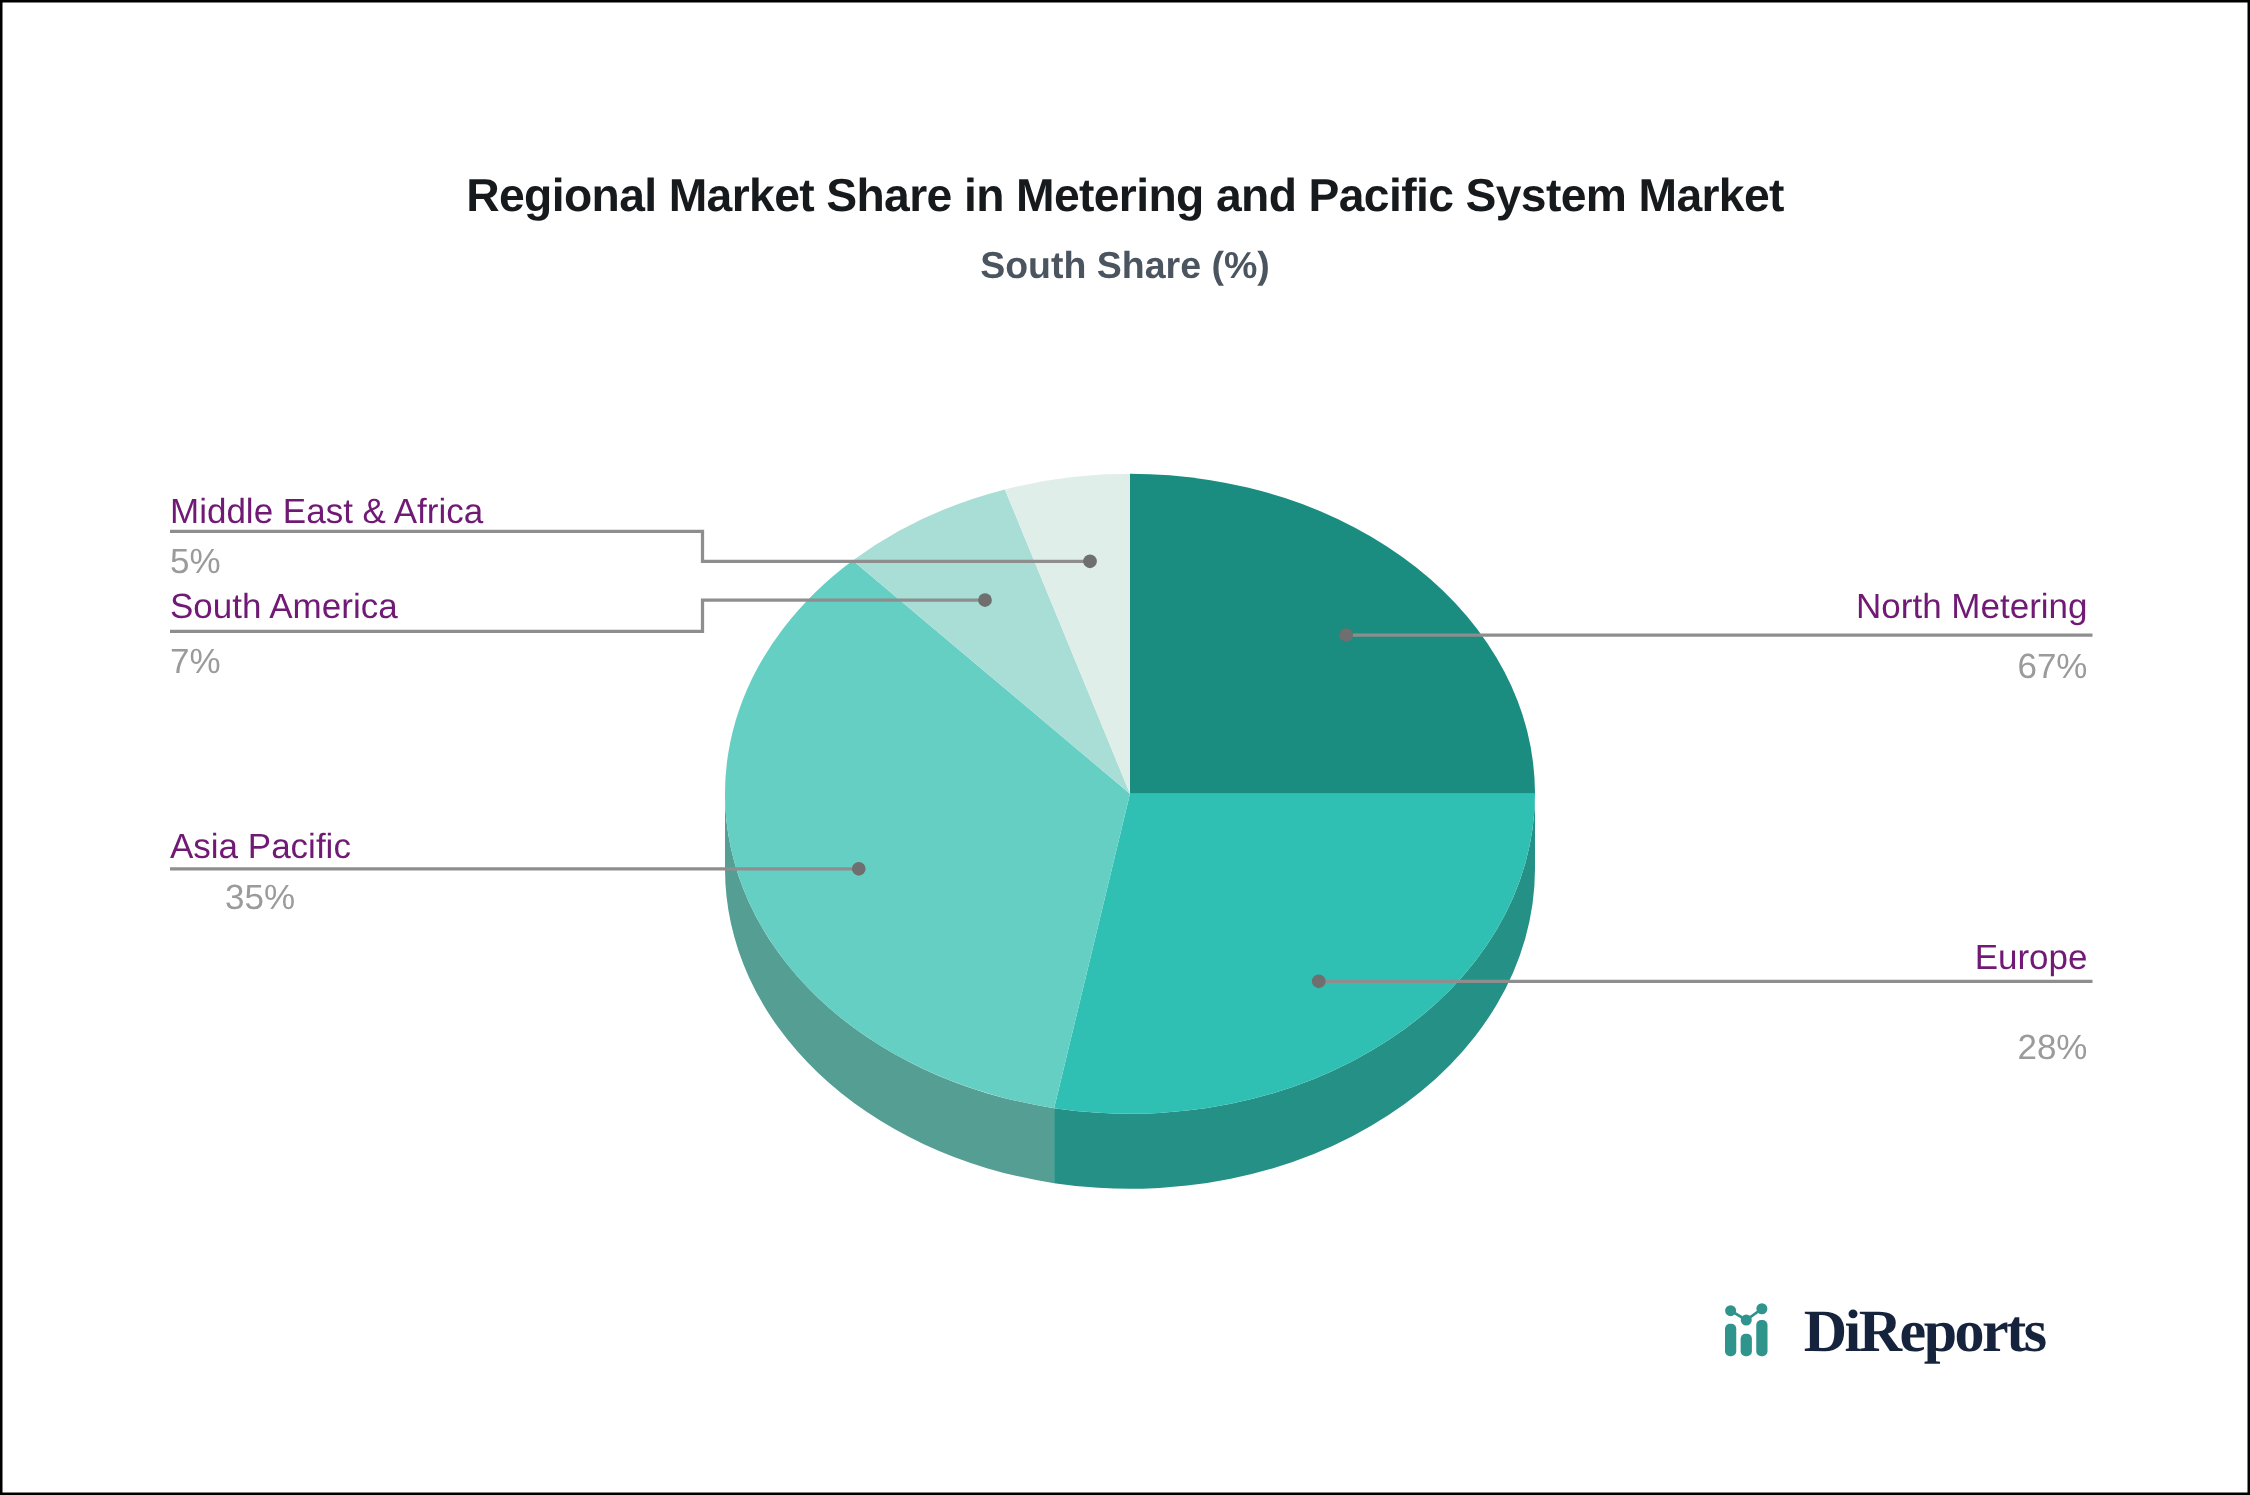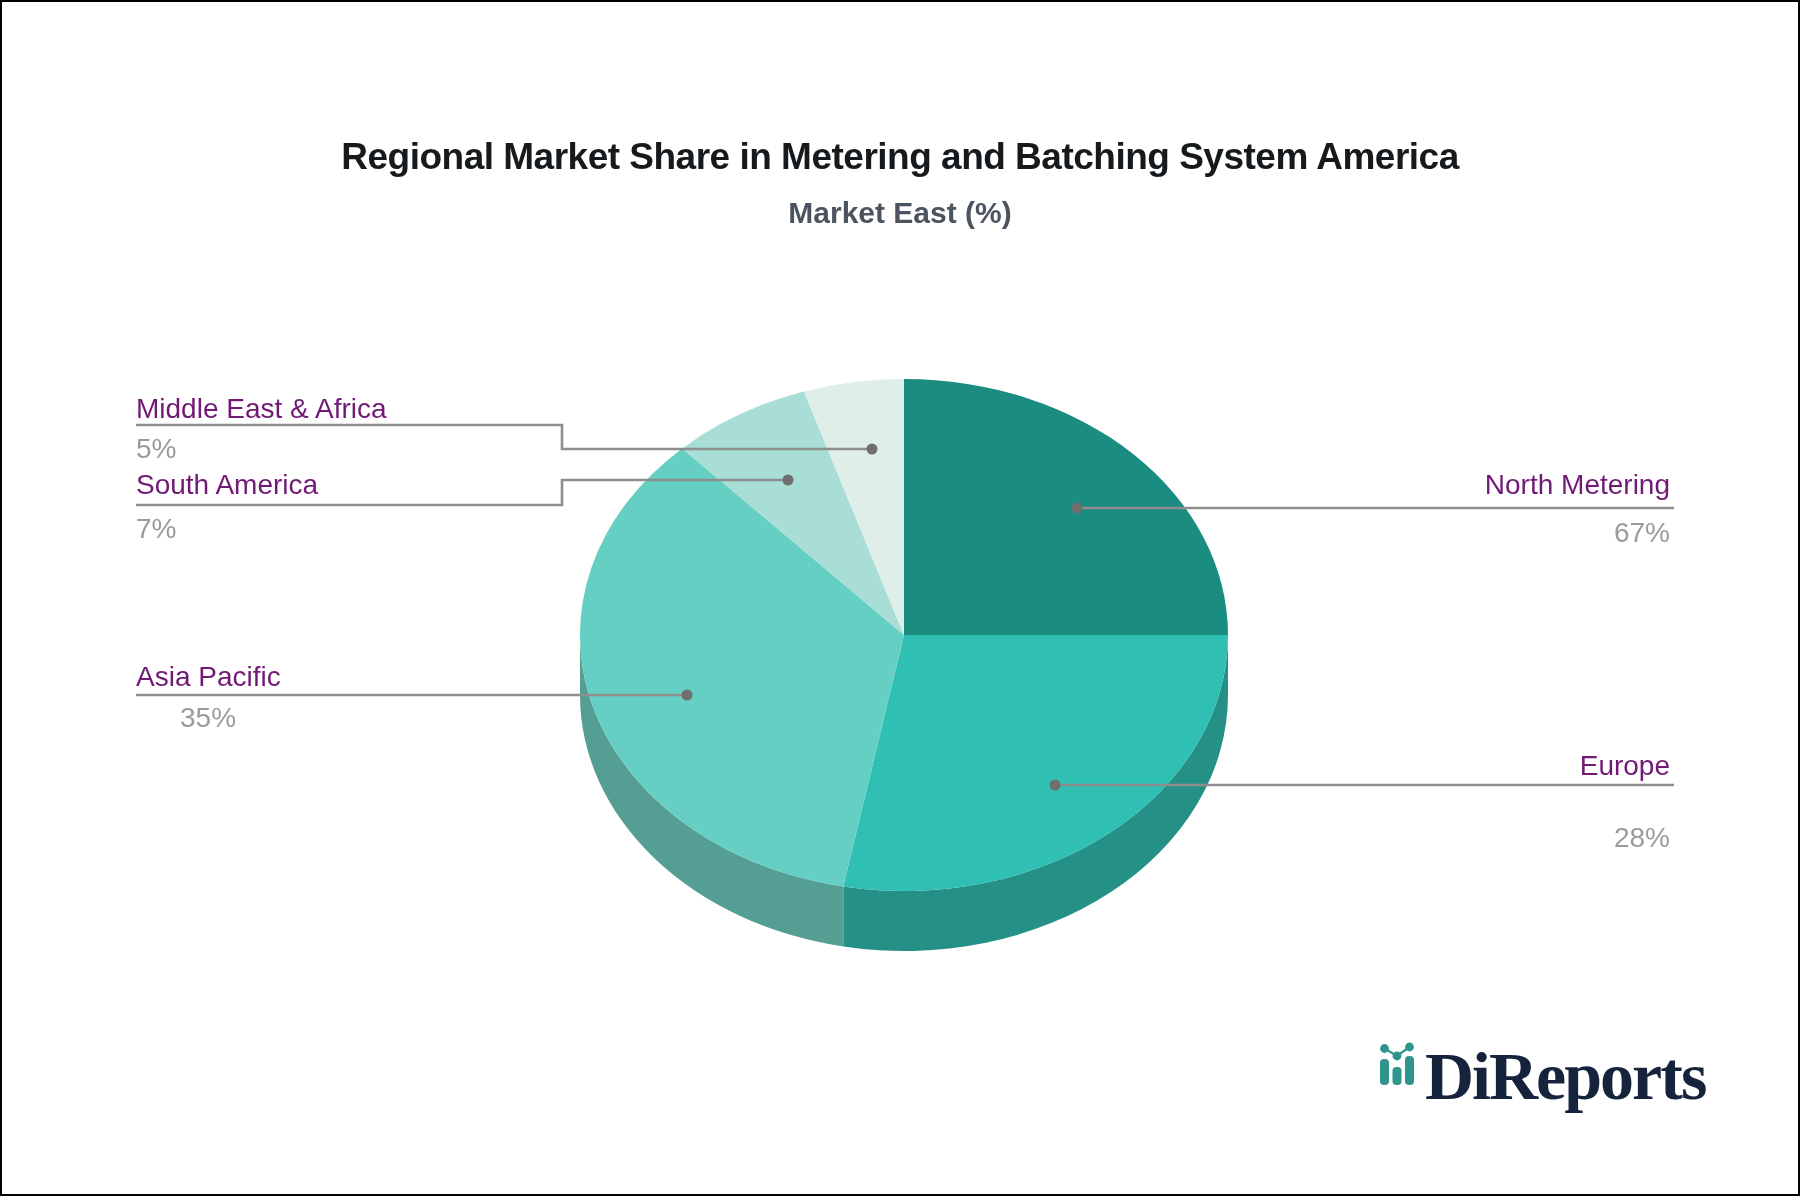--- a/index.html
+++ b/index.html
@@ -34,32 +34,32 @@
     font-size:28px;color:#9b9b9b;line-height:1.1;
     white-space:nowrap;
   }
   .align-right{text-align:right;}
   .logo{
     position:absolute;left:1374px;top:1038px;
     display:flex;align-items:flex-start;
   }
   .logo-text{
     font-family:"Liberation Serif","DejaVu Serif",serif;
-    font-size:68px;font-weight:700;color:#16233c;
+    font-size:48px;font-weight:700;color:#16233c;
     letter-spacing:-2px;line-height:1.0;
-    margin-left:7px;margin-top:2px;
+    margin-left:25px;margin-top:2px;
   }
 </style>
 </head>
 <body>
 
 <div id="canvas">
 
-  <div class="chart-title">Regional Market Share in Metering and Batching System America</div>
-  <div class="chart-subtitle">Market East (%)</div>
+  <div class="chart-title">Regional Market Share in Metering and Pacific System Market</div>
+  <div class="chart-subtitle">South Share (%)</div>
 
   <svg id="pie-overlay" width="1800" height="1196">
     <g id="pie-layers">
         <path fill="#259086" d="M 1226.0 633.0 A 324 256 0 0 1 841.3 884.5 L 841.3 944.5 A 324 256 0 0 0 1226.0 693.0 Z"></path>
         <path fill="#549e94" d="M 841.3 884.5 A 324 256 0 0 1 578.0 633.0 L 578.0 693.0 A 324 256 0 0 0 841.3 944.5 Z"></path>
         <path fill="#1a8c80" d="M 902 633 L 902.0 377.0 A 324 256 0 0 1 1226.0 633.0 Z"></path>
         <path fill="#2fbfb3" d="M 902 633 L 1226.0 633.0 A 324 256 0 0 1 841.3 884.5 Z"></path>
         <path fill="#66cfc4" d="M 902 633 L 841.3 884.5 A 324 256 0 0 1 680.2 446.4 Z"></path>
         <path fill="#a9ded6" d="M 902 633 L 680.2 446.4 A 324 256 0 0 1 801.9 389.5 Z"></path>
         <path fill="#e0eeea" d="M 902 633 L 801.9 389.5 A 324 256 0 0 1 902.0 377.0 Z"></path>

